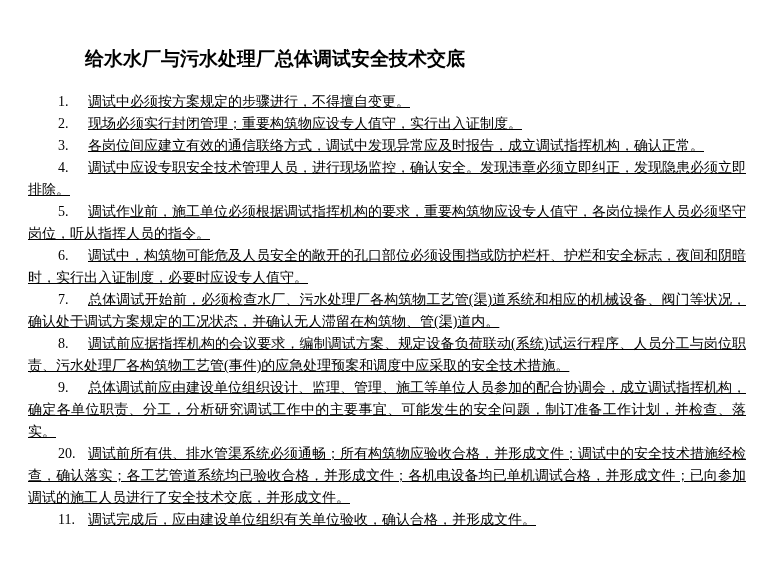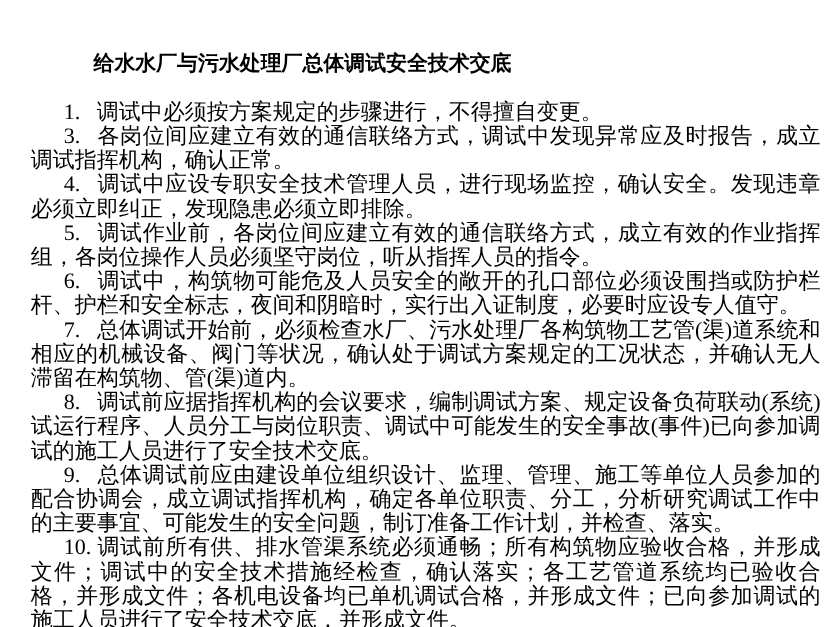--- a/index.html
+++ b/index.html
@@ -27,55 +27,58 @@
     line-height: 22px;
     font-weight: bold;
     margin: 0 0 21px 57px;
     letter-spacing: 0;
   }
   .doc-body {
     width: 718px;
   }
   .doc-body p.clause {
     margin: 0;
-    font-size: 20px;
+    font-size: 14px;
     line-height: 22px;
     text-indent: 30px;
     text-align: justify;
     word-break: break-all;
+    text-decoration: underline;
   }
   .clause .num {
     display: inline-block;
     min-width: 30px;
     text-indent: 0;
   }
 </style>
 </head>
 <body>
 
 <div class="page">
 
   <h1 class="doc-title">给水水厂与污水处理厂总体调试安全技术交底</h1>
 
   <div class="doc-body">
 
     <p class="clause"><span class="num">1.</span><span>调试中必须按方案规定的步骤进行，不得擅自变更。</span></p>
 
+    <p class="clause"><span class="num">2.</span><span>现场必须实行封闭管理；重要构筑物应设专人值守，实行出入证制度。</span></p>
 
     <p class="clause"><span class="num">3.</span><span>各岗位间应建立有效的通信联络方式，调试中发现异常应及时报告，成立调试指挥机构，确认正常。</span></p>
 
     <p class="clause"><span class="num">4.</span><span>调试中应设专职安全技术管理人员，进行现场监控，确认安全。发现违章必须立即纠正，发现隐患必须立即排除。</span></p>
 
-    <p class="clause"><span class="num">5.</span><span>调试作业前，各岗位间应建立有效的通信联络方式，成立有效的作业指挥组，各岗位操作人员必须坚守岗位，听从指挥人员的指令。</span></p>
+    <p class="clause"><span class="num">5.</span><span>调试作业前，施工单位必须根据调试指挥机构的要求，重要构筑物应设专人值守，各岗位操作人员必须坚守岗位，听从指挥人员的指令。</span></p>
 
     <p class="clause"><span class="num">6.</span><span>调试中，构筑物可能危及人员安全的敞开的孔口部位必须设围挡或防护栏杆、护栏和安全标志，夜间和阴暗时，实行出入证制度，必要时应设专人值守。</span></p>
 
     <p class="clause"><span class="num">7.</span><span>总体调试开始前，必须检查水厂、污水处理厂各构筑物工艺管(渠)道系统和相应的机械设备、阀门等状况，确认处于调试方案规定的工况状态，并确认无人滞留在构筑物、管(渠)道内。</span></p>
 
-    <p class="clause"><span class="num">8.</span><span>调试前应据指挥机构的会议要求，编制调试方案、规定设备负荷联动(系统)试运行程序、人员分工与岗位职责、调试中可能发生的安全事故(事件)已向参加调试的施工人员进行了安全技术交底。</span></p>
+    <p class="clause"><span class="num">8.</span><span>调试前应据指挥机构的会议要求，编制调试方案、规定设备负荷联动(系统)试运行程序、人员分工与岗位职责、污水处理厂各构筑物工艺管(事件)的应急处理预案和调度中应采取的安全技术措施。</span></p>
 
     <p class="clause"><span class="num">9.</span><span>总体调试前应由建设单位组织设计、监理、管理、施工等单位人员参加的配合协调会，成立调试指挥机构，确定各单位职责、分工，分析研究调试工作中的主要事宜、可能发生的安全问题，制订准备工作计划，并检查、落实。</span></p>
 
-    <p class="clause"><span class="num">10.</span><span>调试前所有供、排水管渠系统必须通畅；所有构筑物应验收合格，并形成文件；调试中的安全技术措施经检查，确认落实；各工艺管道系统均已验收合格，并形成文件；各机电设备均已单机调试合格，并形成文件；已向参加调试的施工人员进行了安全技术交底，并形成文件。</span></p>
+    <p class="clause"><span class="num">20.</span><span>调试前所有供、排水管渠系统必须通畅；所有构筑物应验收合格，并形成文件；调试中的安全技术措施经检查，确认落实；各工艺管道系统均已验收合格，并形成文件；各机电设备均已单机调试合格，并形成文件；已向参加调试的施工人员进行了安全技术交底，并形成文件。</span></p>
 
+    <p class="clause"><span class="num">11.</span><span>调试完成后，应由建设单位组织有关单位验收，确认合格，并形成文件。</span></p>
 
   </div>
 </div>
 
 </body></html>

